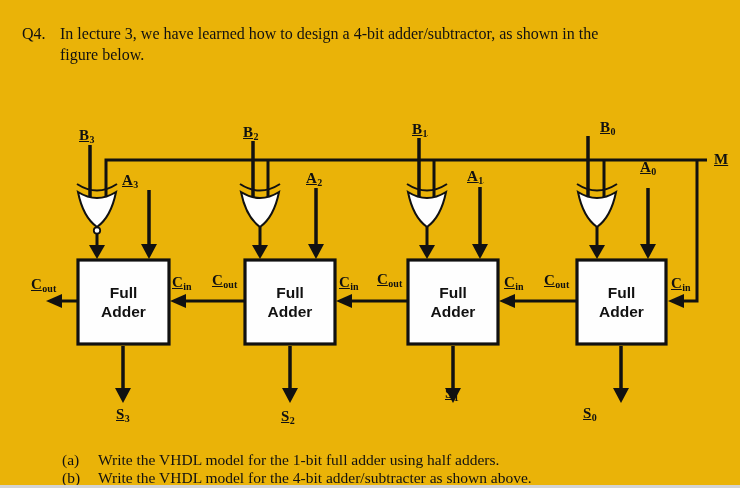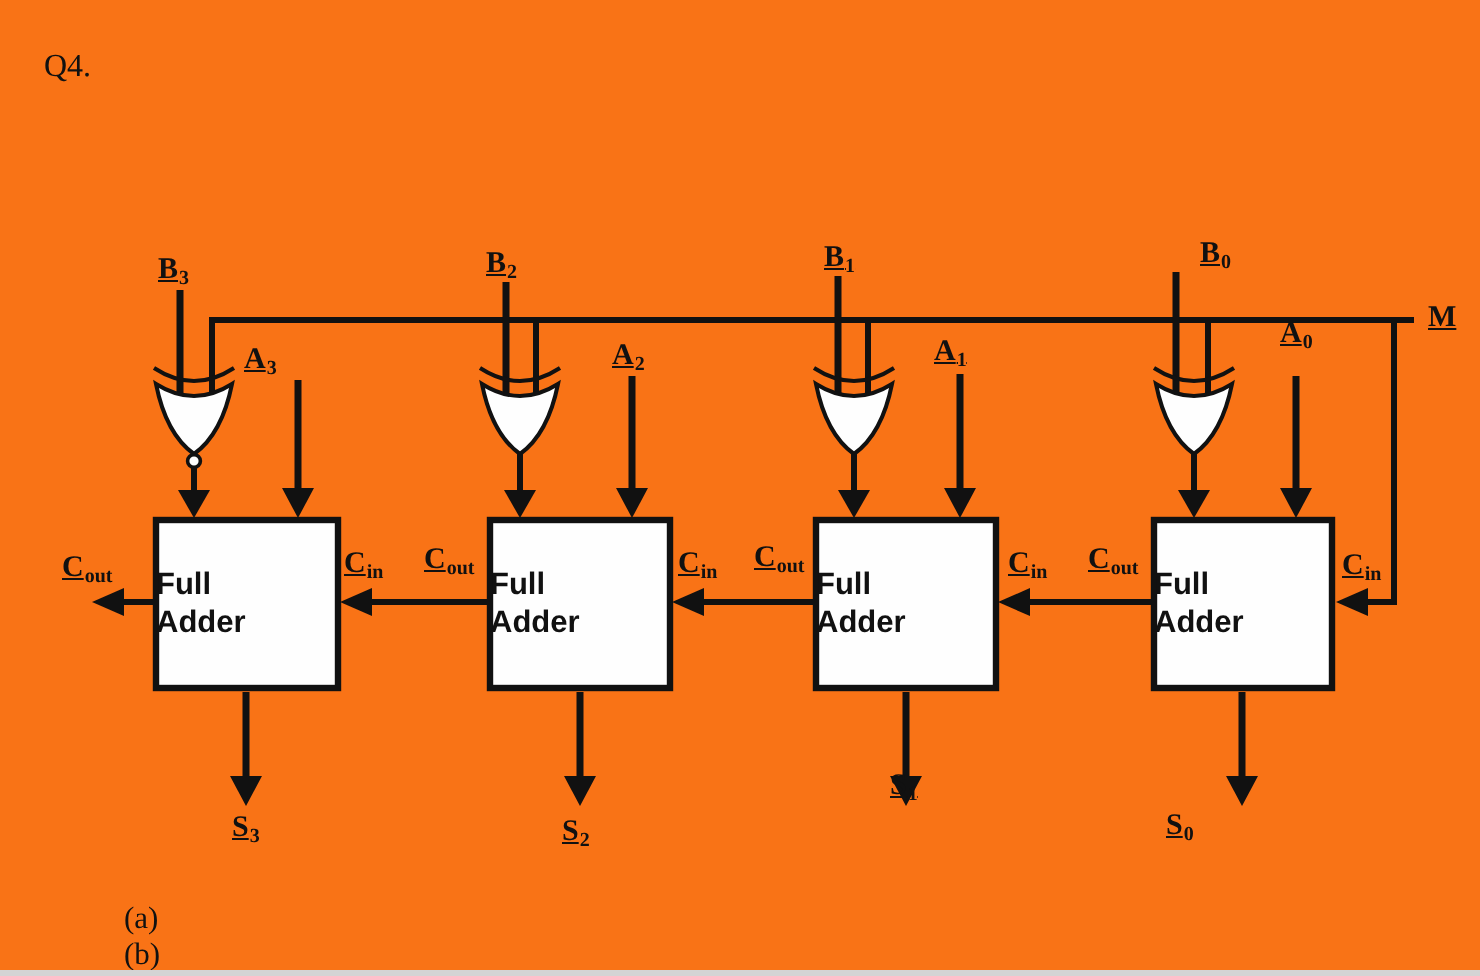--- a/index.html
+++ b/index.html
@@ -1,41 +1,43 @@
 <!DOCTYPE html>
 <html><head>
 <meta charset="utf-8">
 <style>
   html,body{margin:0;padding:0;background:#fff;}
   .page{
-    position:relative;width:740px;height:488px;background:#f97316;
+    position:relative;width:740px;height:488px;background:#eab308;
     font-family:"Liberation Serif", serif;color:#111;overflow:hidden;
   }
   .qnum{position:absolute;left:22px;top:25px;font-size:16px;}
   .qline1{position:absolute;left:60px;top:25px;font-size:16px;white-space:nowrap;}
   .qline2{position:absolute;left:60px;top:46px;font-size:16px;white-space:nowrap;}
   .part-label-a{position:absolute;left:62px;top:451px;font-size:15.5px;}
   .part-text-a{position:absolute;left:98px;top:451px;font-size:15.5px;white-space:nowrap;}
   .part-label-b{position:absolute;left:62px;top:469px;font-size:15.5px;}
   .part-text-b{position:absolute;left:98px;top:469px;font-size:15.5px;white-space:nowrap;}
   .lbl{position:absolute;font-weight:bold;font-size:15px;white-space:nowrap;line-height:15px;text-decoration:underline;}
   .sb{font-size:10px;position:relative;top:3px;margin-left:0.5px;font-weight:bold;}
   .fa-label{
-    position:absolute;font-family:"Liberation Sans", sans-serif;
+    position:absolute;text-align:center;font-family:"Liberation Sans", sans-serif;
     font-weight:bold;font-size:15.5px;line-height:19px;color:#111;
   }
   .diagram-svg{position:absolute;left:0;top:0;}
   .bottom-strip{position:absolute;left:0;top:485px;width:740px;height:3px;background:#d4d4d4;}
 </style>
 </head>
 <body>
 
 <div class="page">
 
   <div class="qnum">Q4.</div>
+  <div class="qline1">In lecture 3, we have learned how to design a 4-bit adder/subtractor, as shown in the</div>
+  <div class="qline2">figure below.</div>
 
   <svg class="diagram-svg" width="740" height="488" viewBox="0 0 740 488">
     <g stroke="#111" fill="none">
 
       <g>
         <path d="M 106 197 L 106 160 L 707 160" stroke-width="3"></path>
         <path d="M 268 160 V 197" stroke-width="3"></path>
         <path d="M 434 160 V 197" stroke-width="3"></path>
         <path d="M 604 160 V 197" stroke-width="3"></path>
         <path d="M 697 161 V 301 H 684" stroke-width="3"></path>
@@ -142,16 +144,18 @@
   <div class="lbl" style="left:281px;top:409px"><span>S</span><span class="sb">2</span></div>
   <div class="lbl" style="left:445px;top:386px"><span>S</span><span class="sb">1</span></div>
   <div class="lbl" style="left:583px;top:406px"><span>S</span><span class="sb">0</span></div>
 
   <div class="fa-label" style="left:78px;top:283px;width:91px"><span>Full</span><br><span>Adder</span></div>
   <div class="fa-label" style="left:245px;top:283px;width:90px"><span>Full</span><br><span>Adder</span></div>
   <div class="fa-label" style="left:408px;top:283px;width:90px"><span>Full</span><br><span>Adder</span></div>
   <div class="fa-label" style="left:577px;top:283px;width:89px"><span>Full</span><br><span>Adder</span></div>
 
   <div class="part-label-a">(a)</div>
+  <div class="part-text-a">Write the VHDL model for the 1-bit full adder using half adders.</div>
   <div class="part-label-b">(b)</div>
+  <div class="part-text-b">Write the VHDL model for the 4-bit adder/subtracter as shown above.</div>
 
   <div class="bottom-strip"></div>
 </div>
 
 </body></html>

